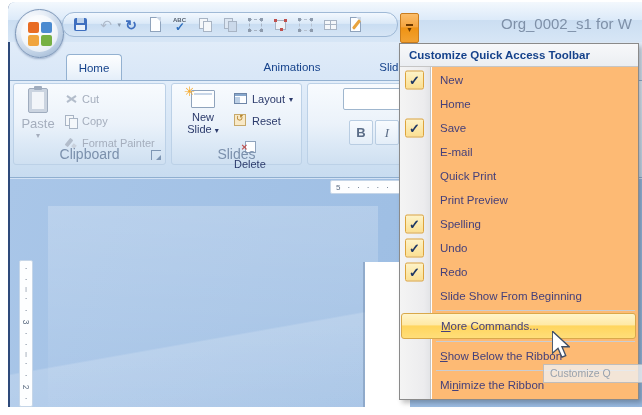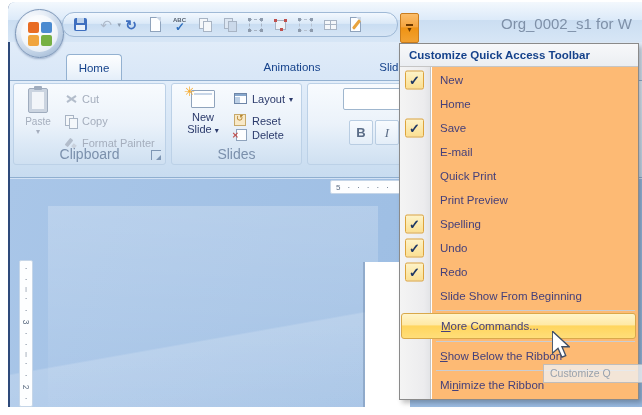--- a/index.html
+++ b/index.html
@@ -78,21 +78,21 @@
     background:linear-gradient(180deg,#F8FBFE 0%,#EBF2FA 50%,#DCE9F6 75%,#CFE0F1 100%); }
   .group-label { position:absolute; left:0; right:0; bottom:2px; text-align:center; font-size:14px; color:#7B90AC; }
   .g-clipboard { left:3px; width:153px; }
   .g-slides { left:161px; width:131px; }
   .g-font { left:297px; width:200px; }
 
   .paste-btn { position:absolute; left:4px; top:4px; width:40px; height:60px; text-align:center; }
   .clipboard-ic { position:relative; margin:0 auto; width:20px; height:25px; background:#CBD4E0; border:1px solid #9FACBE; border-radius:2px; }
   .clipboard-ic:before { content:""; position:absolute; left:5px; top:-3px; width:8px; height:4px; background:#9FACBE; border-radius:1px; }
   .clipboard-ic:after { content:""; position:absolute; left:3px; top:3px; width:12px; height:17px; background:#F2F5F9; }
-  .paste-label { font-size:10px; color:#A5AEBD; margin-top:3px; }
+  .paste-label { font-size:13px; color:#A5AEBD; margin-top:3px; }
   .paste-caret { font-size:8px; color:#A5AEBD; }
 
   .small-row { position:absolute; display:flex; align-items:center; gap:4px; font-size:11px; white-space:nowrap; }
   .small-row.disabled { color:#A5AEBD; }
   .small-row.enabled { color:#2B3A6B; }
   .sicon { width:14px; height:14px; position:relative; flex:none; }
   .scissors b { position:absolute; left:2px; top:6px; width:11px; height:2px; background:#B3BDCB; transform:rotate(35deg); }
   .scissors i { position:absolute; left:2px; top:6px; width:11px; height:2px; background:#B3BDCB; transform:rotate(-35deg); }
   .brush { position:absolute; left:3px; top:2px; width:4px; height:9px; background:#B3BDCB; transform:rotate(40deg); border-radius:1px; }
   .brush-tip { position:absolute; left:8px; top:8px; width:4px; height:4px; background:#C9D1DC; transform:rotate(40deg); }
@@ -300,21 +300,21 @@
           </span>
         <span>Layout</span>
         <span style="font-size:8px;">▾</span>
       </div>
       <div class="small-row enabled" style="left:62px; top:30px;">
         <span class="sicon">
             <span class="reset-ic"></span>
           </span>
         <span>Reset</span>
       </div>
-      <div class="small-row enabled" style="left:62px; top:44px;">
+      <div class="small-row enabled" style="left:62px; top:56px;flex-direction:column;">
         <span class="sicon">
             <span class="delete-ic"></span>
           </span>
         <span>Delete</span>
       </div>
       <div class="group-label">Slides</div>
     </div>
 
     <div class="group g-font">
       <div class="font-box"></div>

